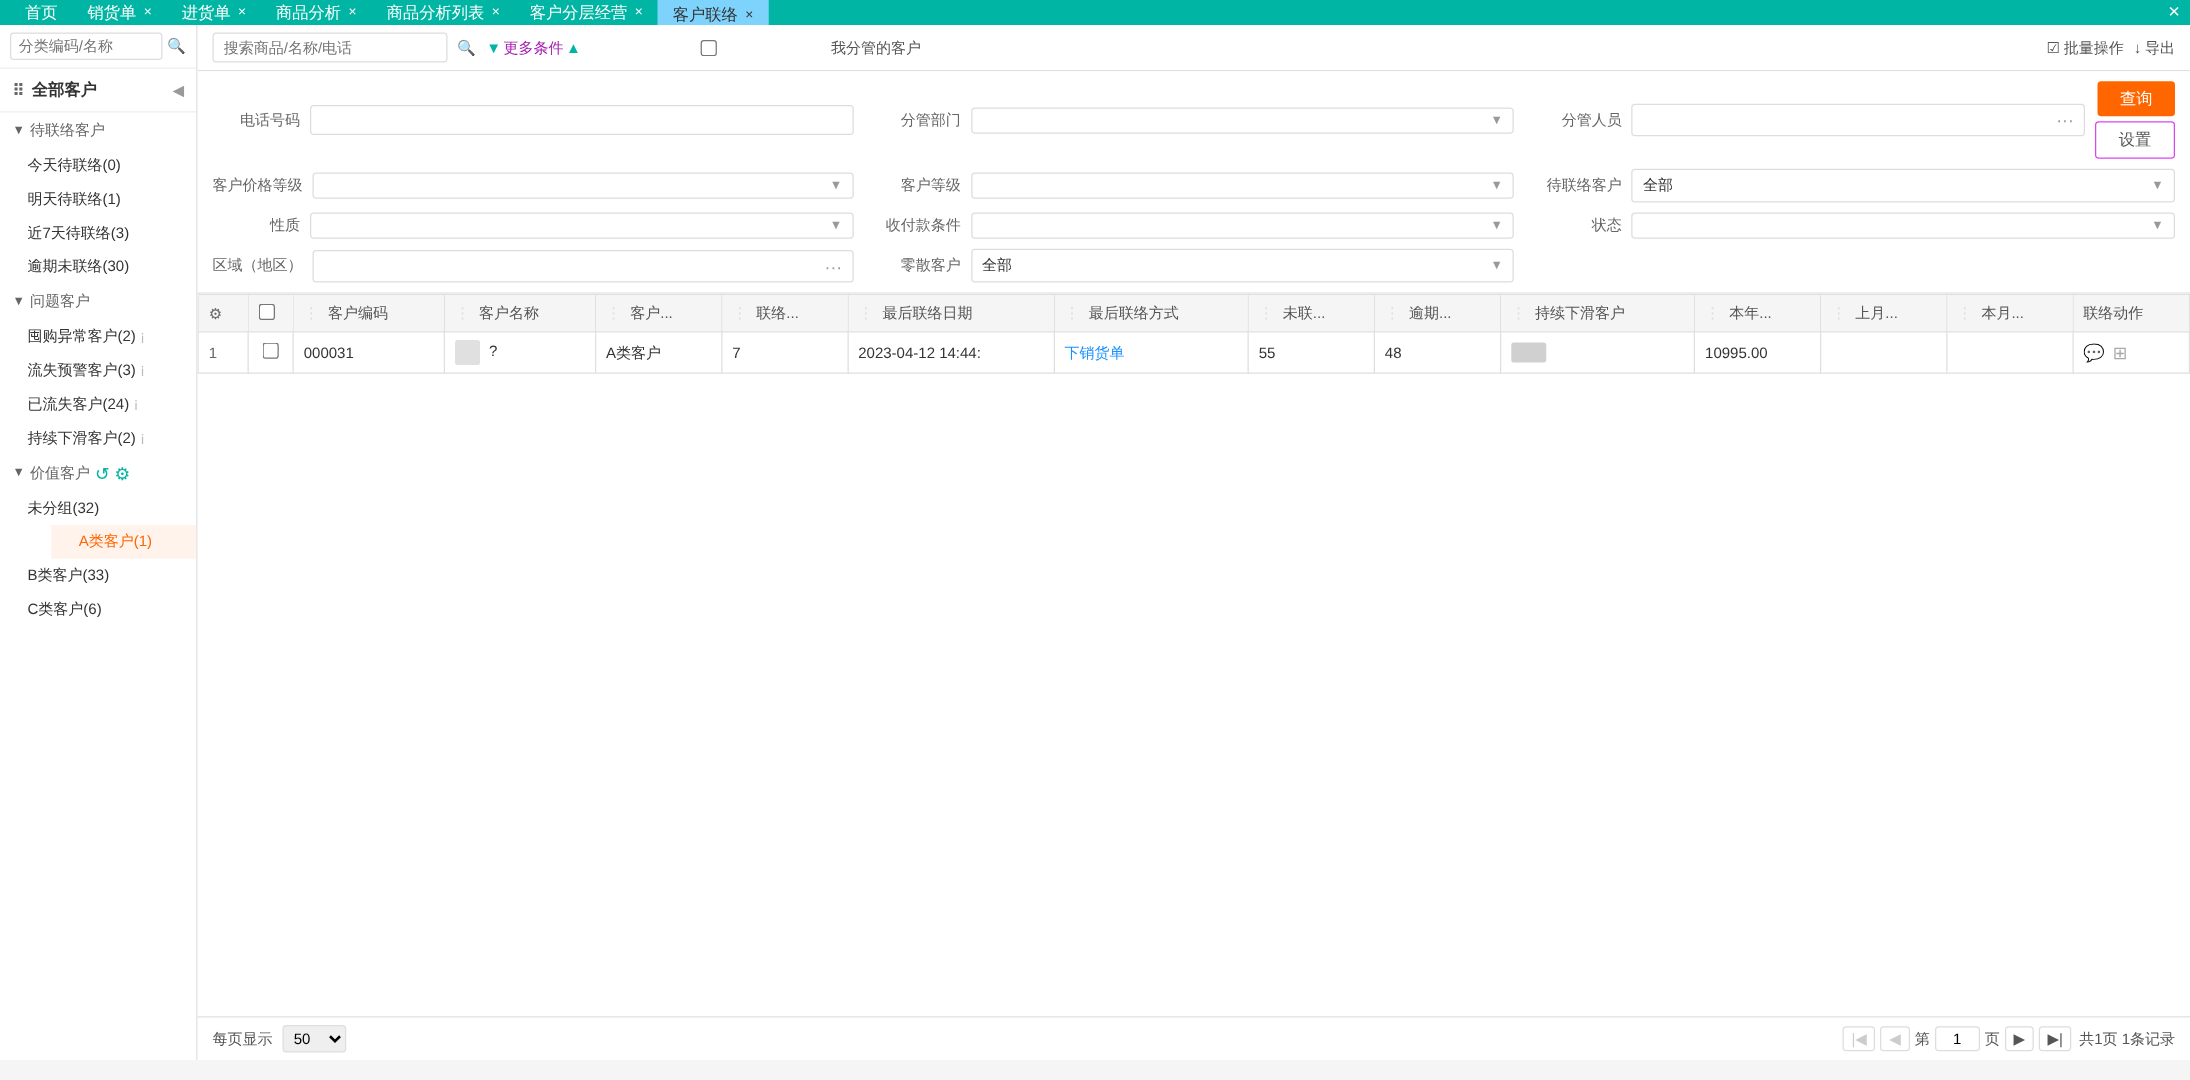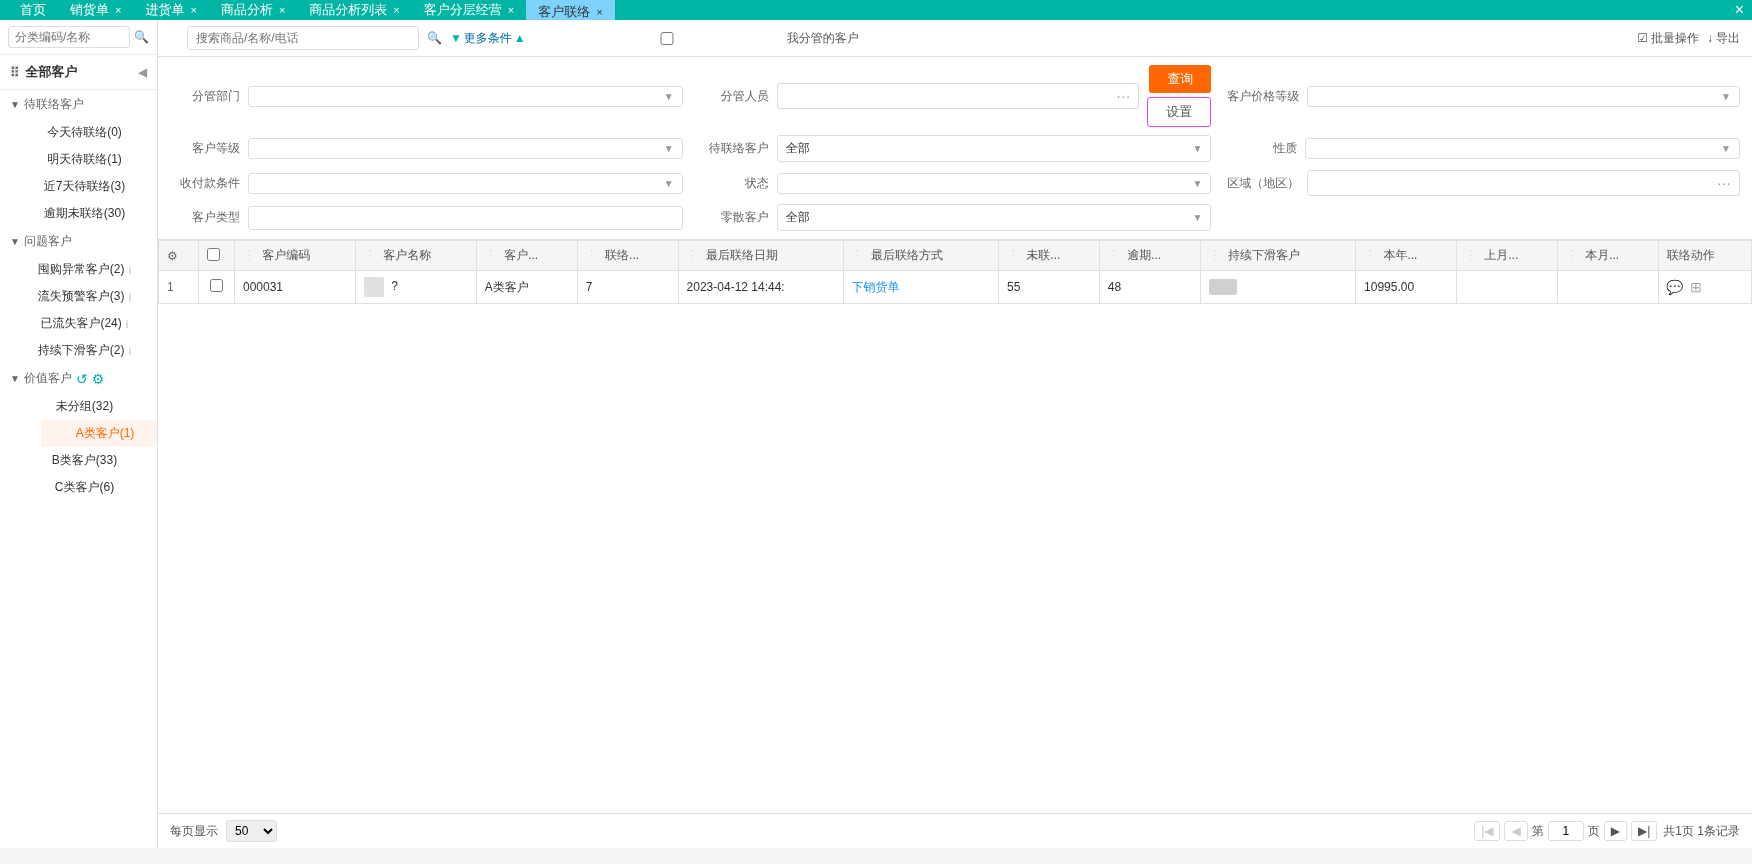--- a/index.html
+++ b/index.html
@@ -20,30 +20,30 @@
     .sidebar-search { padding: 6px 8px; display: flex; align-items: center; border-bottom: 1px solid #eee; }
     .sidebar-search input { border: 1px solid #ddd; border-radius: 3px; padding: 3px 6px; font-size: 12px; width: 100%; outline: none; }
     .sidebar-search .search-icon { margin-left: 4px; color: #00b5a3; cursor: pointer; }
 
     .sidebar-all { display: flex; align-items: center; padding: 8px 10px; font-size: 13px; font-weight: bold; border-bottom: 1px solid #eee; }
     .sidebar-all .grid-icon { margin-right: 6px; color: #666; }
     .sidebar-all .collapse-icon { margin-left: auto; color: #999; cursor: pointer; font-size: 11px; }
 
     .sidebar-group-title { display: flex; align-items: center; padding: 6px 10px; color: #666; font-size: 12px; cursor: pointer; }
     .sidebar-group-title .arrow { margin-right: 4px; font-size: 10px; }
-    .sidebar-item { padding: 5px 10px 5px 22px; cursor: pointer; color: #333; font-size: 12px; display: flex; align-items: center; justify-content: center; }
+    .sidebar-item { padding: 5px 10px 5px 22px; cursor: pointer; color: #333; font-size: 12px; display: flex; align-items: center; justify-content: flex-start; }
     .sidebar-item.active { background: #fff3ec; color: #f60; margin-left: 41px; }
     .sidebar-item .info-icon { color: #bbb; font-size: 11px; margin-left: 4px; }
 
     
     .content { flex: 1; display: flex; flex-direction: column; overflow: hidden; }
 
     
     .toolbar { display: flex; align-items: center; padding: 6px 12px; background: #fff; border-bottom: 1px solid #e0e0e0; gap: 8px; }
-    .toolbar input { border: 1px solid #ddd; border-radius: 3px; padding: 4px 8px; font-size: 12px; width: 232px; outline: none; margin-left: 17px; }
+    .toolbar input { border: 1px solid #ddd; border-radius: 3px; padding: 4px 8px; font-size: 12px; width: 188px; outline: none; }
     .toolbar .search-btn { color: #00b5a3; cursor: pointer; }
     .toolbar .filter-btn { color: #00b5a3; cursor: pointer; display: flex; align-items: center; gap: 2px; }
     .toolbar .checkbox-label { display: flex; align-items: center; gap: 4px; color: #555; cursor: pointer; }
     .toolbar-right { margin-left: auto; display: flex; align-items: center; gap: 8px; }
     .toolbar-right .batch-btn { color: #555; cursor: pointer; display: flex; align-items: center; gap: 3px; }
     .toolbar-right .export-btn { color: #555; cursor: pointer; display: flex; align-items: center; gap: 3px; }
 
     
     .filter-panel { background: #fff; border-bottom: 1px solid #e0e0e0; padding: 8px 12px; display: grid; grid-template-columns: repeat(3, 1fr); gap: 8px 16px; }
     .filter-row { display: flex; align-items: center; gap: 8px; }
@@ -201,21 +201,21 @@
     </div>
   </div>
 
   <div class="content">
 
     <div class="toolbar">
       <input type="text" placeholder="搜索商品/名称/电话" style="">
       <span class="search-btn">🔍</span>
       <span class="filter-btn">
         <span style="color:#00b5a3;">▼</span>
-        <span style="color:#0369a1;">更多条件</span>
+        <span style="color:#a21caf;">更多条件</span>
         <span style="color:#00b5a3;">▲</span>
       </span>
       <label class="checkbox-label">
         <input type="checkbox" style="">
         <span>我分管的客户</span>
       </label>
       <div class="toolbar-right">
         <span class="batch-btn">
           <span>☑</span>
           <span>批量操作</span>
@@ -223,20 +223,24 @@
         <span class="export-btn">
           <span>↓</span>
           <span>导出</span>
         </span>
       </div>
     </div>
 
     <div class="filter-panel">
 
       <div class="filter-row">
+        <span class="filter-label">电话号码</span>
+        <input type="text" class="filter-text-input" value="" style="">
+      </div>
+      <div class="filter-row">
         <span class="filter-label">分管部门</span>
         <div class="filter-select" style="flex:1;">
           <span></span>
           <span class="arrow">▼</span>
         </div>
       </div>
       <div class="filter-row">
         <span class="filter-label">分管人员</span>
         <div class="filter-select" style="flex:1;">
           <span></span>
@@ -291,24 +295,20 @@
           <span class="arrow">▼</span>
         </div>
       </div>
 
       <div class="filter-row">
         <span class="filter-label">区域（地区）</span>
         <div class="filter-select" style="flex:1;">
           <span></span>
           <span class="more-dots">···</span>
         </div>
-      </div>
-      <div class="filter-row">
-        <span class="filter-label">客户类型</span>
-        <input type="text" class="filter-text-input" value="" style="">
       </div>
       <div class="filter-row">
         <span class="filter-label">零散客户</span>
         <div class="filter-select" style="flex:1;">
           <span>全部</span>
           <span class="arrow">▼</span>
         </div>
       </div>
     </div>
 

